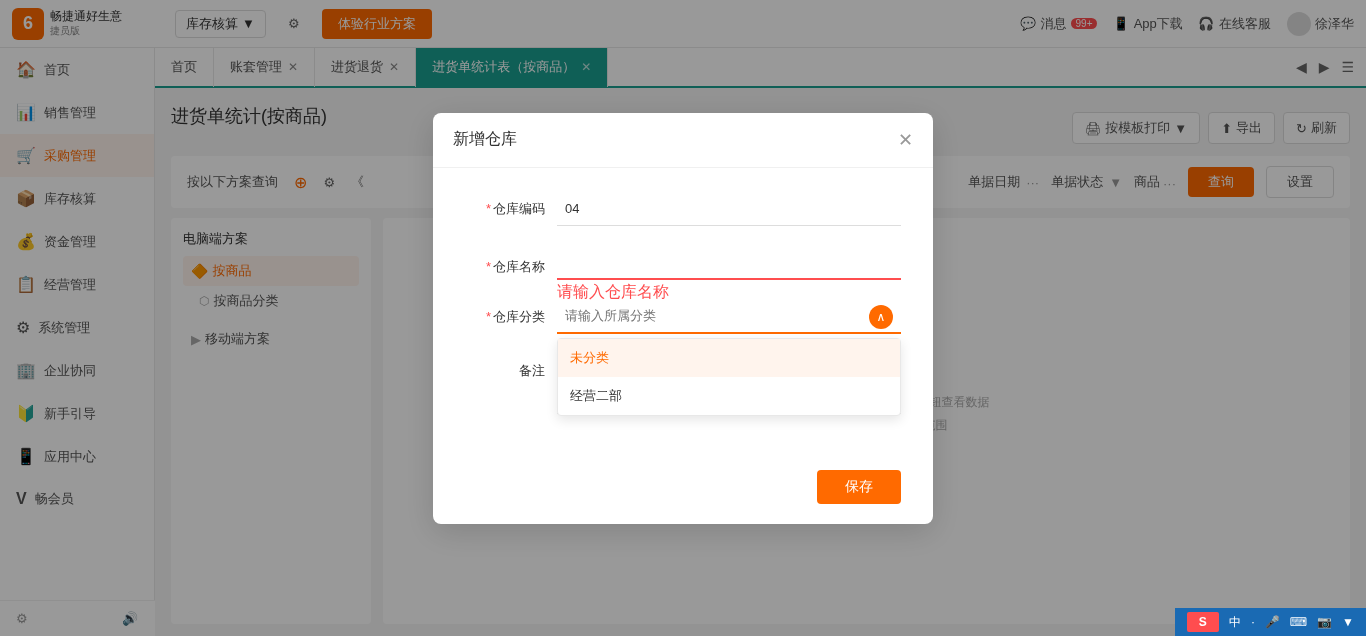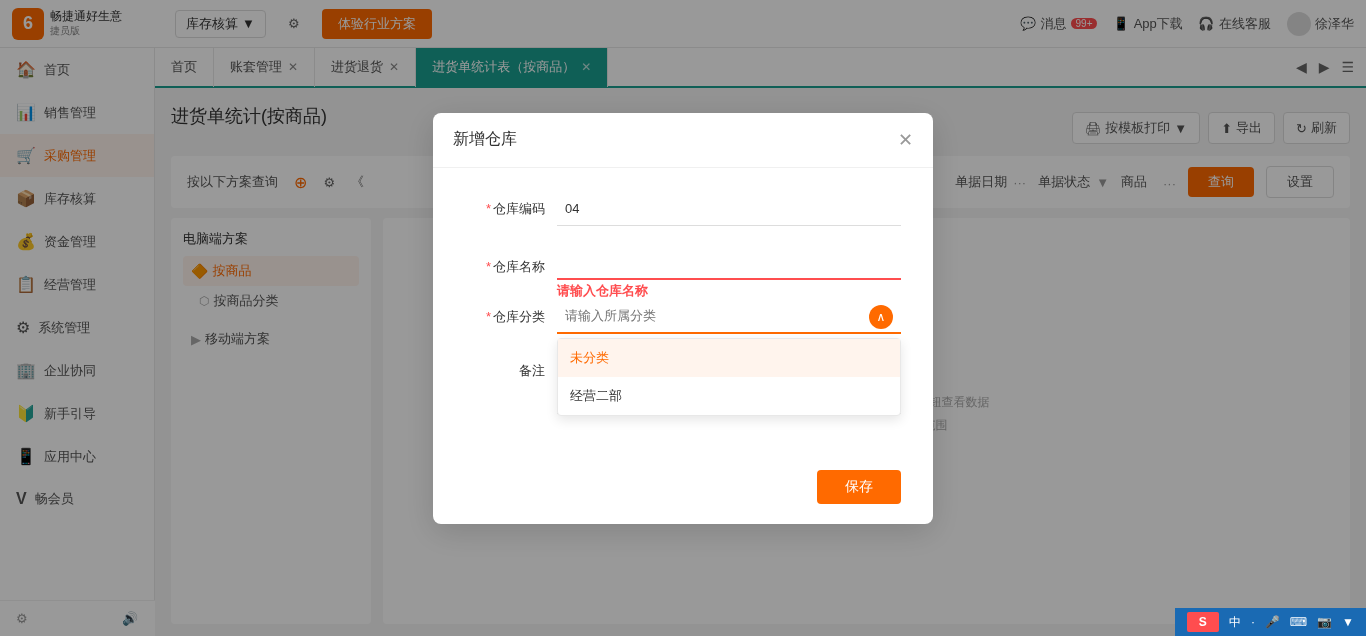--- a/index.html
+++ b/index.html
@@ -166,22 +166,22 @@
       content: '*'; color: #ff4d4f; margin-right: 2px;
     }
     .form-input {
       flex: 1; height: 34px;
       border: none; border-bottom: 1px solid #ddd;
       padding: 0 8px; font-size: 13px; color: #333;
       outline: none;
     }
     .form-input.error { border-bottom-color: #ff4d4f; }
     .error-msg {
-      color: #ff4d4f; font-size: 13px;
-      position: absolute; left: 92px; top: 36px; font-weight: bold;
+      color: #ff4d4f; font-size: 16px;
+      position: absolute; left: 92px; top: 36px;
     }
     .form-select-container {
       flex: 1; position: relative;
     }
     .form-select-input {
       width: 100%; height: 34px;
       border: none; border-bottom: 1px solid #ff6a00;
       padding: 0 30px 0 8px; font-size: 13px; color: #333;
       background: #fff; cursor: pointer; outline: none;
     }
@@ -378,21 +378,21 @@
 
         <div style="margin-left:auto;display:flex;align-items:center;gap:12px;">
           <div style="display:flex;align-items:center;gap:6px;">
             <span style="color:#555;">单据日期</span>
             <span style="color:#999;">···</span>
           </div>
           <div style="display:flex;align-items:center;gap:6px;">
             <span style="color:#555;">单据状态</span>
             <span style="cursor:pointer;color:#999;">▼</span>
           </div>
-          <div style="display:flex;align-items:flex-end;gap:16px;">
+          <div style="display:flex;align-items:flex-end;gap:3px;">
             <span style="color:#555;">商品</span>
             <span style="color:#999;">···</span>
           </div>
           <button class="query-btn">查询</button>
           <button class="set-btn">设置</button>
         </div>
       </div>
 
       <div class="main-panel">
 

